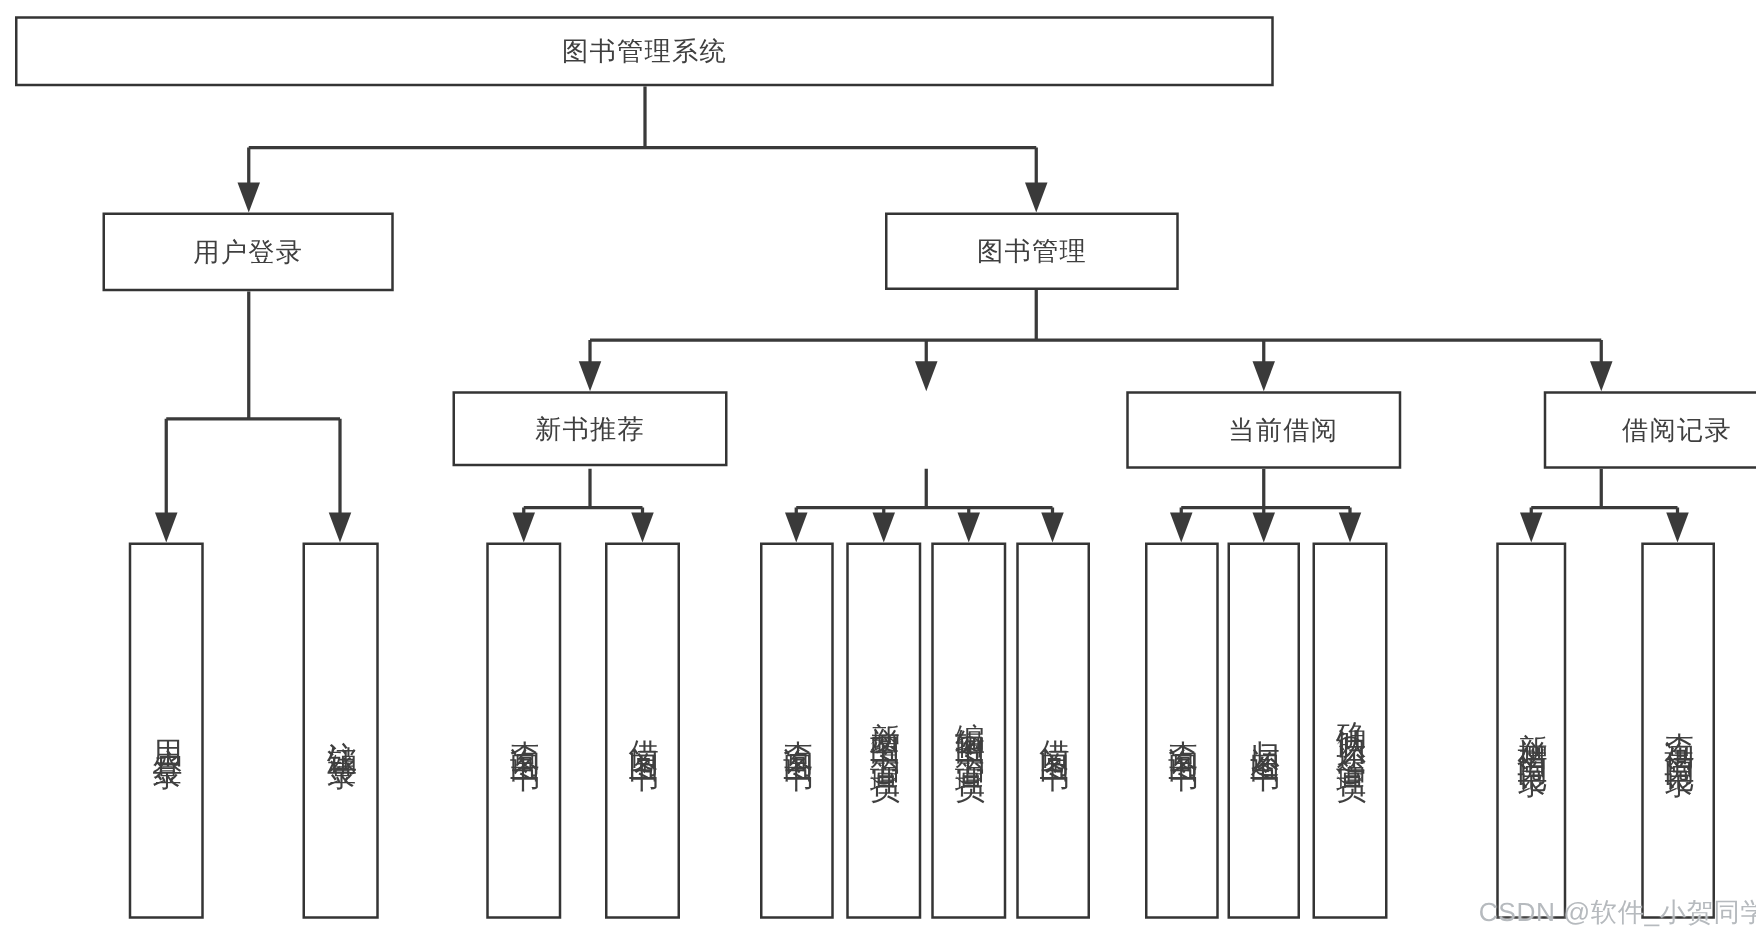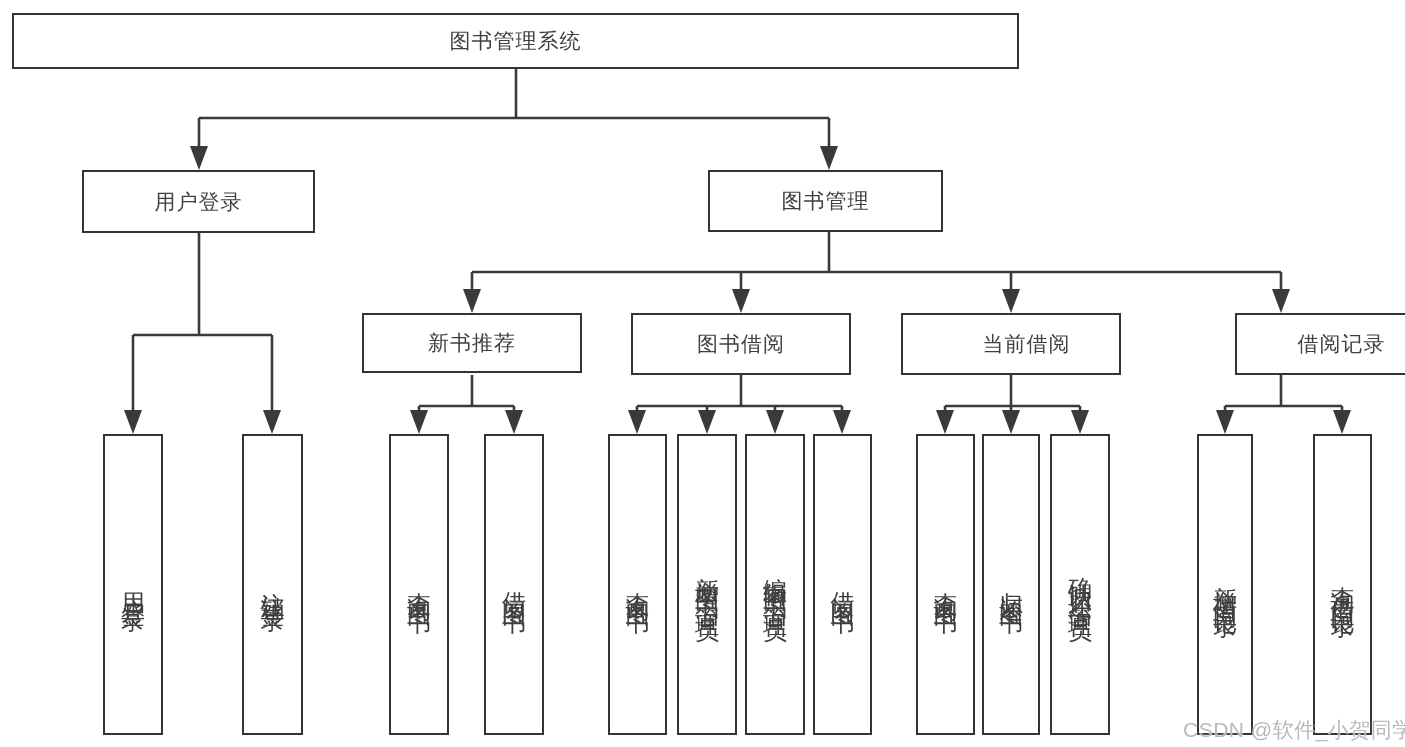--- a/index.html
+++ b/index.html
@@ -136,21 +136,20 @@
       <polygon points="1333,410 1351,410 1342,434"></polygon>
     </g>
   </svg>
 
   <div class="node h" id="n-root">图书管理系统</div>
 
   <div class="node h" id="n-user-login">用户登录</div>
   <div class="node h" id="n-book-mgmt">图书管理</div>
 
   <div class="node h" id="n-new-book">新书推荐</div>
-  <div class="node h" id="n-book-borrow">图书借阅</div>
   <div class="node h" id="n-cur-borrow">当前借阅</div>
   <div class="node h" id="n-borrow-rec">借阅记录</div>
 
   <div class="node v leaf" id="n-ul1">用户登录</div>
   <div class="node v leaf" id="n-ul2">注销登录</div>
 
   <div class="node v leaf" id="n-nb1">查询图书</div>
   <div class="node v leaf" id="n-nb2">借阅图书</div>
 
   <div class="node v leaf" id="n-bb1">查询图书</div>

